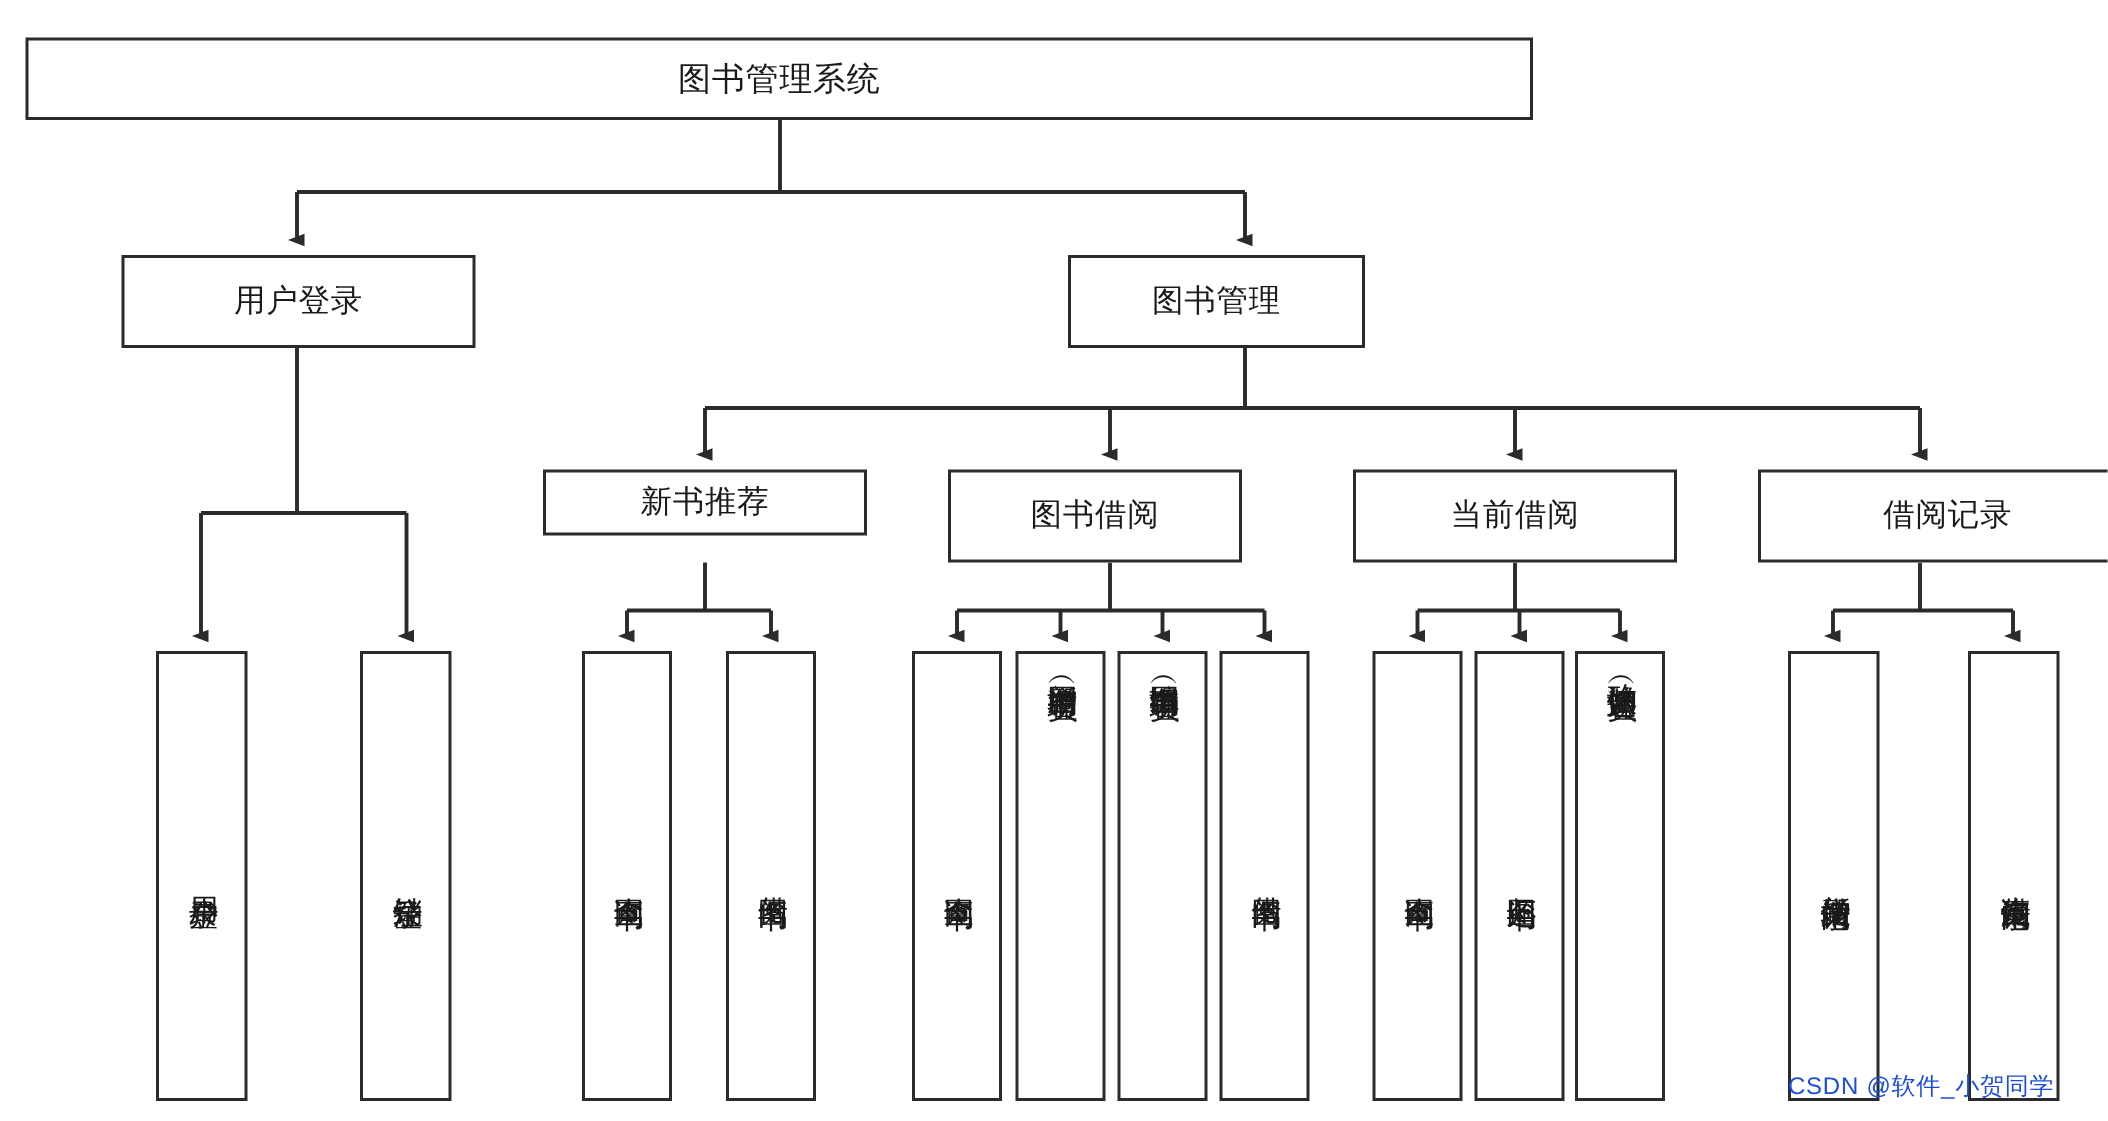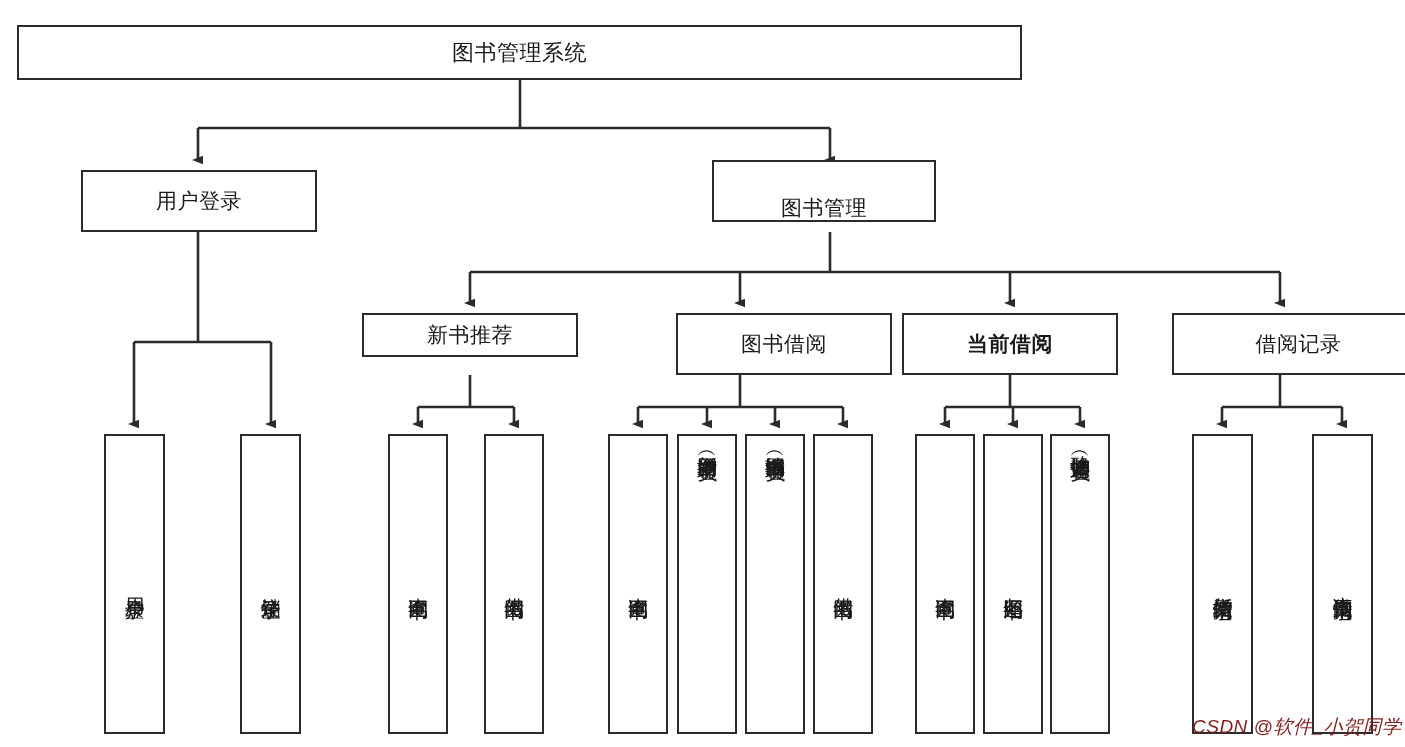--- a/index.html
+++ b/index.html
@@ -62,25 +62,24 @@
     white-space: normal;
     max-height: 100%;
   }
   
   .node.leaf.vcenter { align-items: center; padding-top: 0; }
 
   .watermark {
     position: absolute;
     left: 1192px;
     top: 714px;
-    font-size: 19px;
-    color: #7f1d1d;
+    font-size: 16px;
+    color: #1d4ed8;
     white-space: nowrap;
     letter-spacing: 0.5px;
-    font-style: italic;
   }
 </style>
 </head>
 <body>
 
 <div id="diagram-root">
 
   <svg class="connectors" viewBox="0 0 1405 747" xmlns="http://www.w3.org/2000/svg">
     <defs>
       <marker id="arrow" markerWidth="12" markerHeight="12" refX="5.2" refY="5" orient="auto" markerUnits="userSpaceOnUse">
@@ -135,31 +134,31 @@
     </g>
   </svg>
 
   <div class="node root" style="left:17px; top:13px; width:1005px; height:55px;margin-top:12px;">
     <span class="node-label">图书管理系统</span>
   </div>
 
   <div class="node level2" style="left:81px; top:170px; width:236px; height:62px;">
     <span class="node-label">用户登录</span>
   </div>
-  <div class="node level2" style="left:712px; top:160px; width:224px; height:62px;align-items:flex-end;">
+  <div class="node level2" style="left:712px; top:170px; width:198px; height:62px;">
     <span class="node-label">图书管理</span>
   </div>
 
   <div class="node level3" style="left:362px; top:313px; width:216px; height:44px;">
     <span class="node-label">新书推荐</span>
   </div>
-  <div class="node level3" style="left:632px; top:313px; width:216px; height:62px;margin-left:44px;">
+  <div class="node level3" style="left:632px; top:313px; width:196px; height:62px;">
     <span class="node-label">图书借阅</span>
   </div>
-  <div class="node level3" style="left:902px; top:313px; width:216px; height:62px;font-weight:bold;">
+  <div class="node level3" style="left:902px; top:313px; width:216px; height:62px;">
     <span class="node-label">当前借阅</span>
   </div>
   <div class="node level3" style="left:1172px; top:313px; width:253px; height:62px;">
     <span class="node-label">借阅记录</span>
   </div>
 
   <div class="node leaf vcenter" style="left:104px; top:434px; width:61px; height:300px;">
     <span class="node-label">用户登录</span>
   </div>
   <div class="node leaf vcenter" style="left:240px; top:434px; width:61px; height:300px;">

